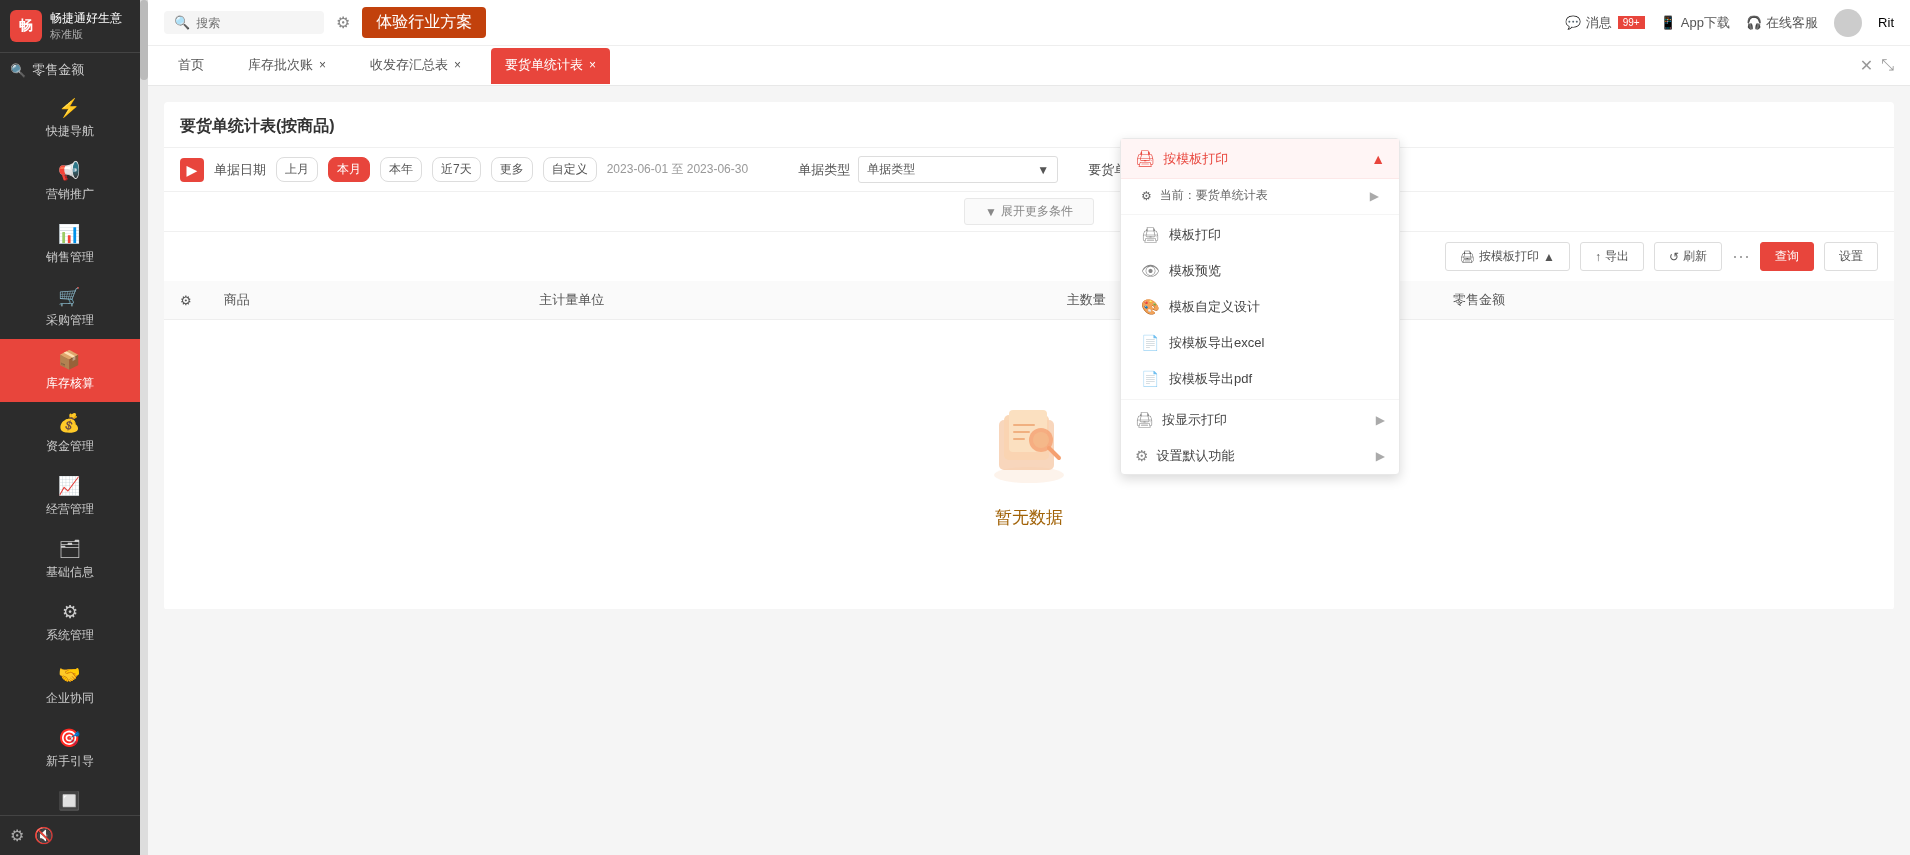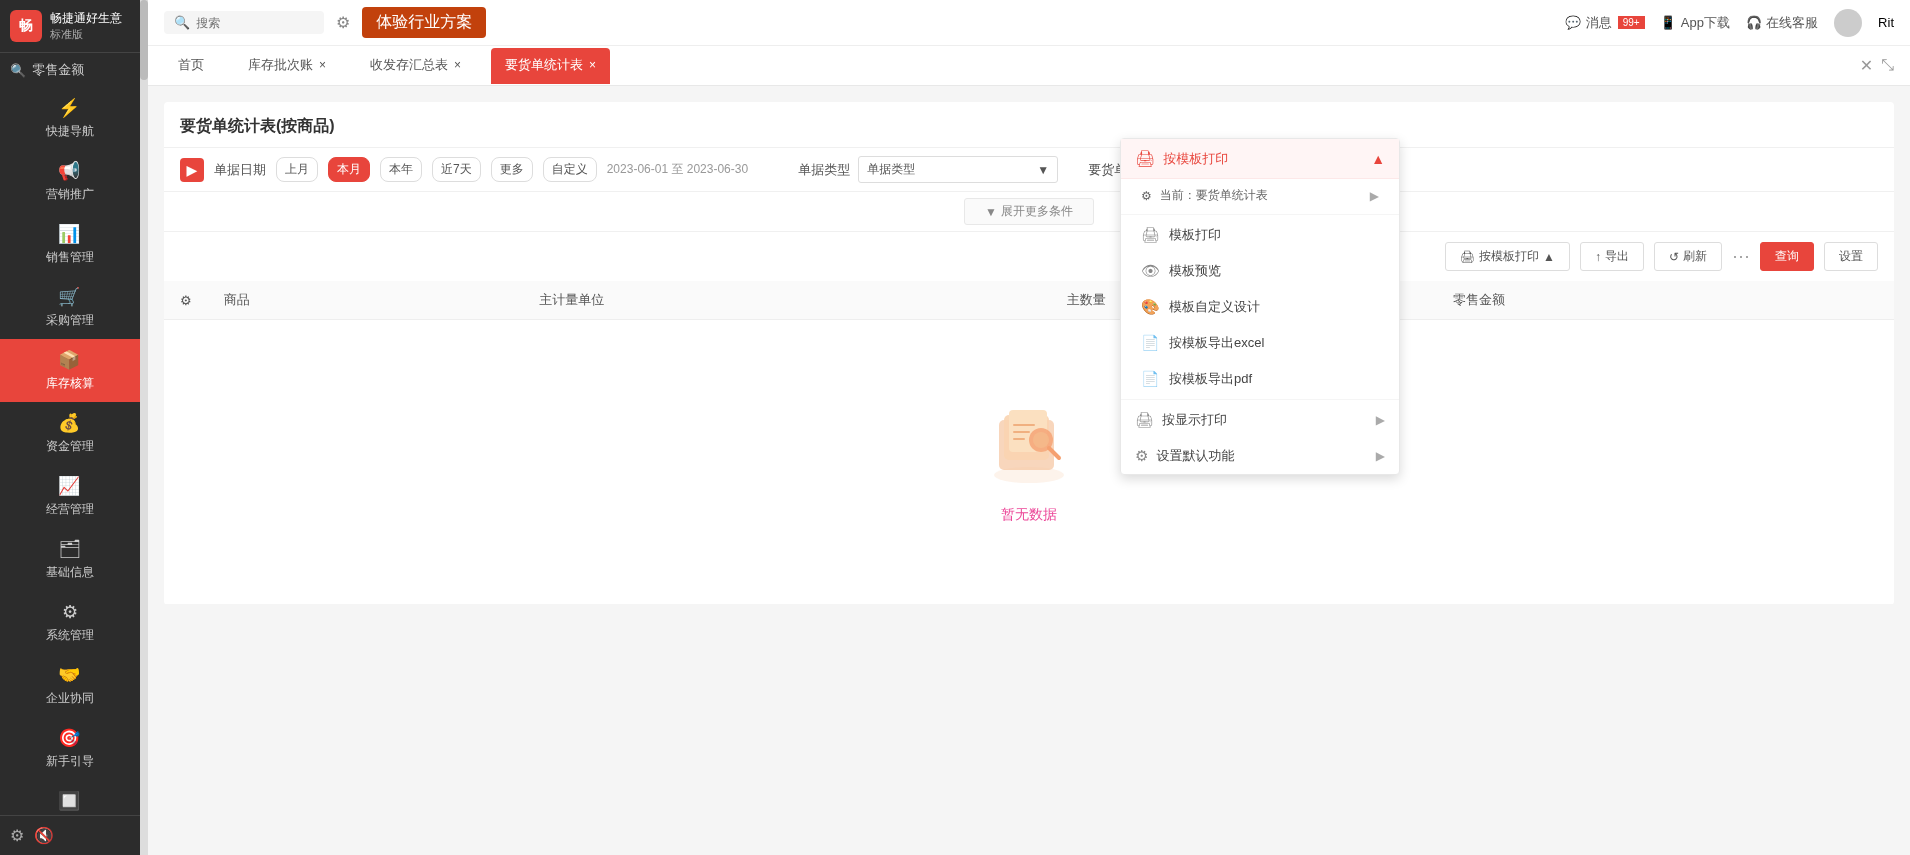--- a/index.html
+++ b/index.html
@@ -286,21 +286,21 @@
 
     
     .empty-state {
       display: flex;
       flex-direction: column;
       align-items: center;
       justify-content: center;
       padding: 80px 20px;
       gap: 16px;
     }
-    .empty-text { color: #ec4899; font-size: 14px; }
+    .empty-text { color: #a16207; font-size: 17px; }
     .print-dropdown {
       position: fixed;
       top: 138px;
       left: 1120px;
       width: 280px;
       background: #fff;
       border: 1px solid #e8e8e8;
       border-radius: 4px;
       box-shadow: 0 4px 12px rgba(0,0,0,0.15);
       z-index: 200;

